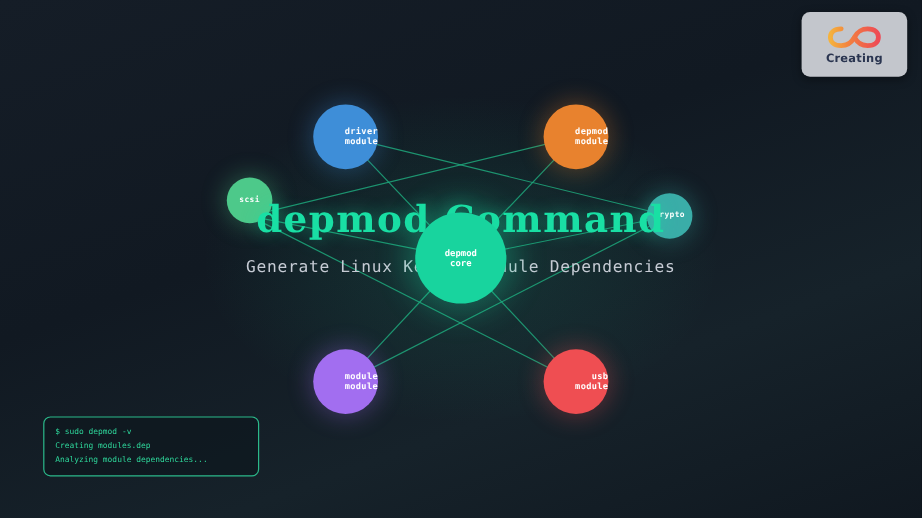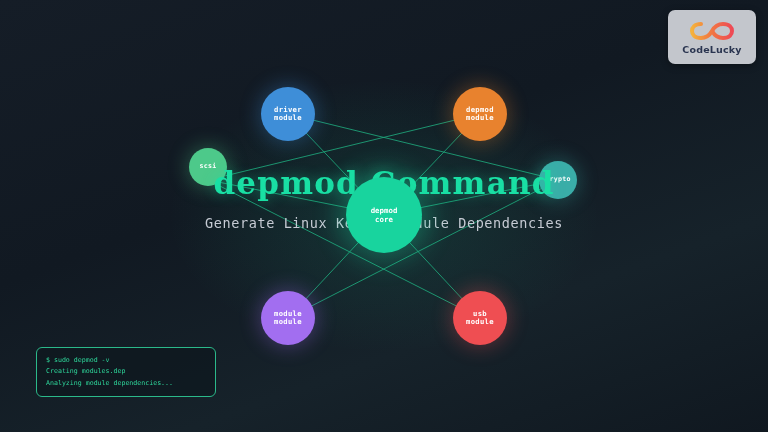--- a/index.html
+++ b/index.html
@@ -37,20 +37,21 @@
     color: #ffffff;
     font-family: "DejaVu Sans Mono", "Liberation Mono", monospace;
     font-weight: bold;
     line-height: 1.18;
     letter-spacing: 0.3px;
     box-sizing: border-box;
   }
   .node.big {
     width: 54px; height: 54px;
     font-size: 7.2px;
+    align-items: flex-end;
   }
   .node.small {
     width: 38px; height: 38px;
     font-size: 6.6px;
   }
   .node-core {
     position: absolute;
     width: 76px; height: 76px;
     border-radius: 50%;
     background: rgba(24, 212, 158, 0.88);
@@ -202,16 +203,16 @@
     <svg width="46" height="24" viewBox="0 0 92 48">
       <defs>
         <linearGradient id="infg" x1="0" y1="0" x2="1" y2="0">
           <stop offset="0%" stop-color="#f5b23c"></stop>
           <stop offset="38%" stop-color="#f2813f"></stop>
           <stop offset="100%" stop-color="#ee4a55"></stop>
         </linearGradient>
       </defs>
       <path d="M24 10 C11 10 6 17 6 24 C6 31 11 38 24 38 C37 38 42 31 46 24 C50 17 55 10 68 10 C81 10 86 17 86 24 C86 31 81 38 68 38 C55 38 50 31 46 24" fill="none" stroke="url(#infg)" stroke-width="8" stroke-linecap="round"></path>
     </svg>
-    <div id="logo-text">CodeLucky</div>
+    <div id="logo-text">Creating</div>
   </div>
 
 </div>
 
 </body></html>

